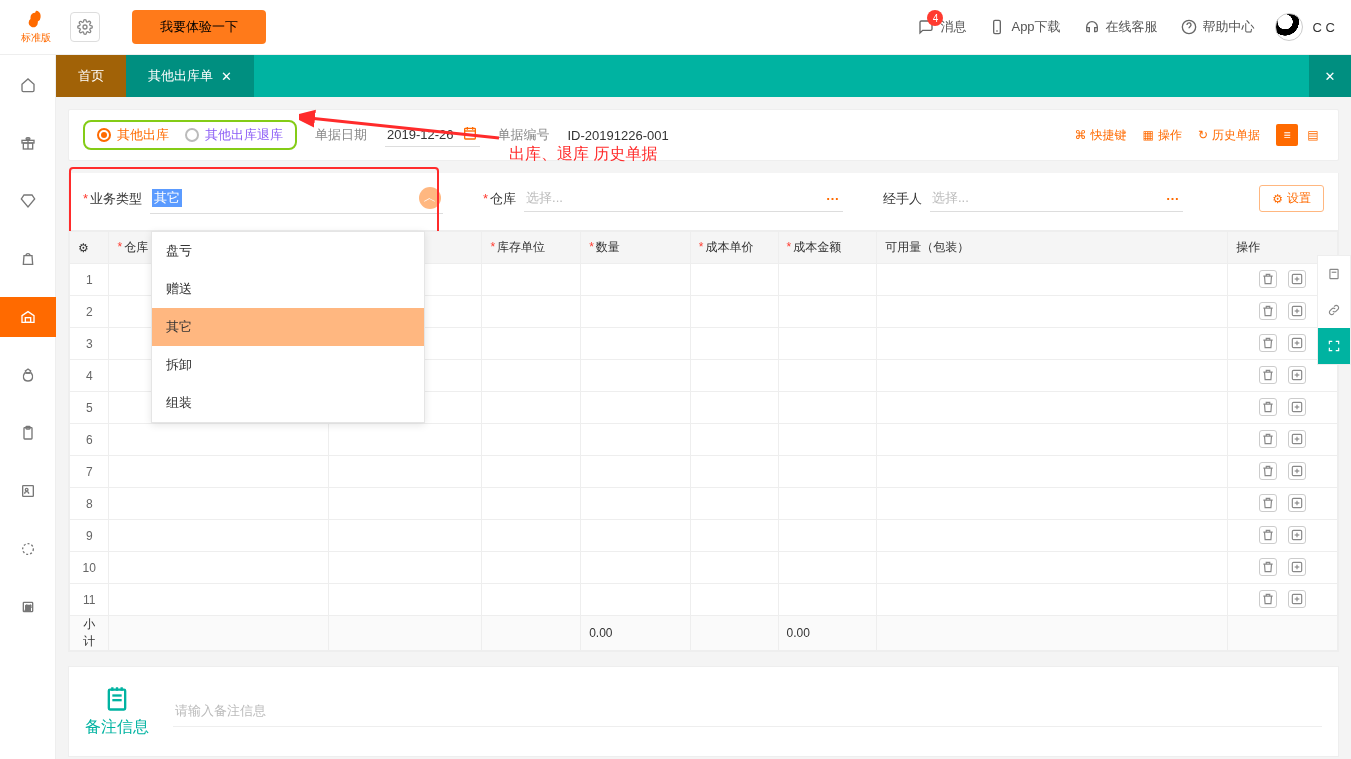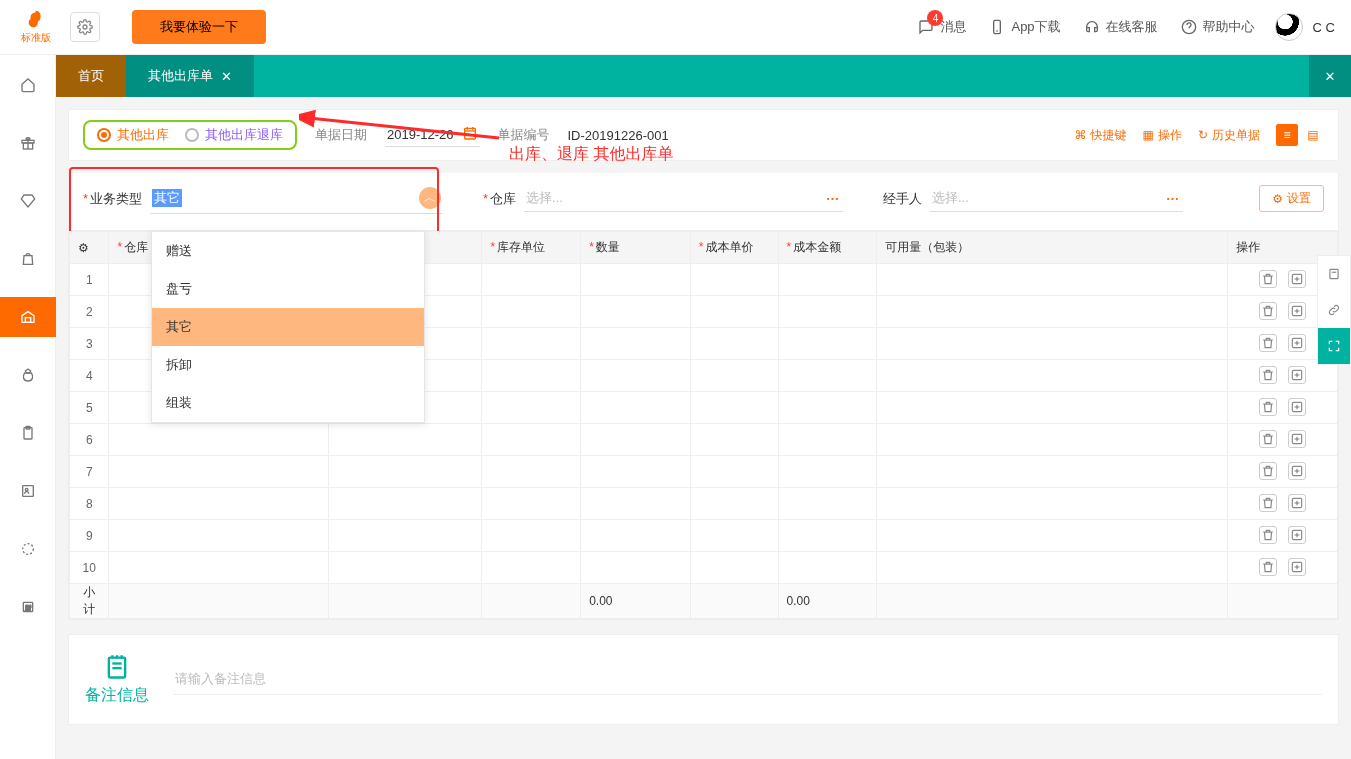--- a/index.html
+++ b/index.html
@@ -280,21 +280,21 @@
         <div class="item">
             <span>↻</span>
             <span>历史单据</span>
           </div>
         <div class="view-toggles">
           <div class="vt active">≡</div>
           <div class="vt">▤</div>
         </div>
       </div>
 
-      <div class="anno-text" style="left:440px; top:34px;">出库、退库 其他出库单</div>
+      <div class="anno-text" style="left:440px; top:34px;">出库、退库 历史单据</div>
       <svg class="arrow" style="left:230px; top:-2px; width:210px; height:40px;" viewBox="0 0 210 40">
         <defs>
             <marker id="ah1" markerWidth="10" markerHeight="10" refX="2" refY="3" orient="auto">
               <path d="M0,0 L0,6 L8,3 z" fill="#ff2b2b"></path>
             </marker>
           </defs>
         <line x1="200" y1="30" x2="10" y2="10" stroke="#ff2b2b" stroke-width="3" marker-end="url(#ah1)"></line>
       </svg>
     </div>
 
@@ -336,22 +336,22 @@
             <marker id="ah2" markerWidth="10" markerHeight="10" refX="2" refY="3" orient="auto">
               <path d="M0,0 L0,6 L8,3 z" fill="#ff2b2b"></path>
             </marker>
           </defs>
         <line x1="160" y1="70" x2="10" y2="10" stroke="#ff2b2b" stroke-width="3" marker-end="url(#ah2)"></line>
       </svg>
     </div>
 
     <div class="grid-wrap">
       <div class="dropdown" id="biz-dd">
+          <div class="opt">盘亏</div>
           <div class="opt">赠送</div>
-          <div class="opt">盘亏</div>
           <div class="opt sel">其它</div>
           <div class="opt">拆卸</div>
           <div class="opt">组装</div>
         </div>
       <table class="grid">
         <colgroup>
           <col style="width:36px">
             <col style="width:200px">
             <col style="width:140px">
             <col style="width:90px">
@@ -608,20 +608,44 @@
                 </span>
       <span class="ico">
                   <svg class="svg-ico-s" viewBox="0 0 24 24" fill="none" stroke="currentColor" stroke-width="2">
                     <rect x="4" y="4" width="16" height="16" rx="2"></rect>
                     <line x1="12" y1="8" x2="12" y2="16"></line>
                     <line x1="8" y1="12" x2="16" y2="12"></line>
                   </svg>
                 </span>
     </td>
             </tr>
+            <tr>
+              <td class="rownum">11</td>
+              <td></td>
+              <td></td>
+              <td></td>
+              <td></td>
+              <td></td>
+              <td></td>
+              <td></td>
+    <td class="ops">
+      <span class="ico">
+                  <svg class="svg-ico-s" viewBox="0 0 24 24" fill="none" stroke="currentColor" stroke-width="2">
+                    <path d="M4 7h16M9 7V4h6v3M6 7l1 13h10l1-13"></path>
+                  </svg>
+                </span>
+      <span class="ico">
+                  <svg class="svg-ico-s" viewBox="0 0 24 24" fill="none" stroke="currentColor" stroke-width="2">
+                    <rect x="4" y="4" width="16" height="16" rx="2"></rect>
+                    <line x1="12" y1="8" x2="12" y2="16"></line>
+                    <line x1="8" y1="12" x2="16" y2="12"></line>
+                  </svg>
+                </span>
+    </td>
+            </tr>
           </tbody>
         <tfoot>
           <tr class="subtotal">
             <td class="lbl" colspan="1">小计</td>
             <td></td>
               <td></td>
               <td></td>
             <td>0.00</td>
             <td></td>
             <td>0.00</td>

